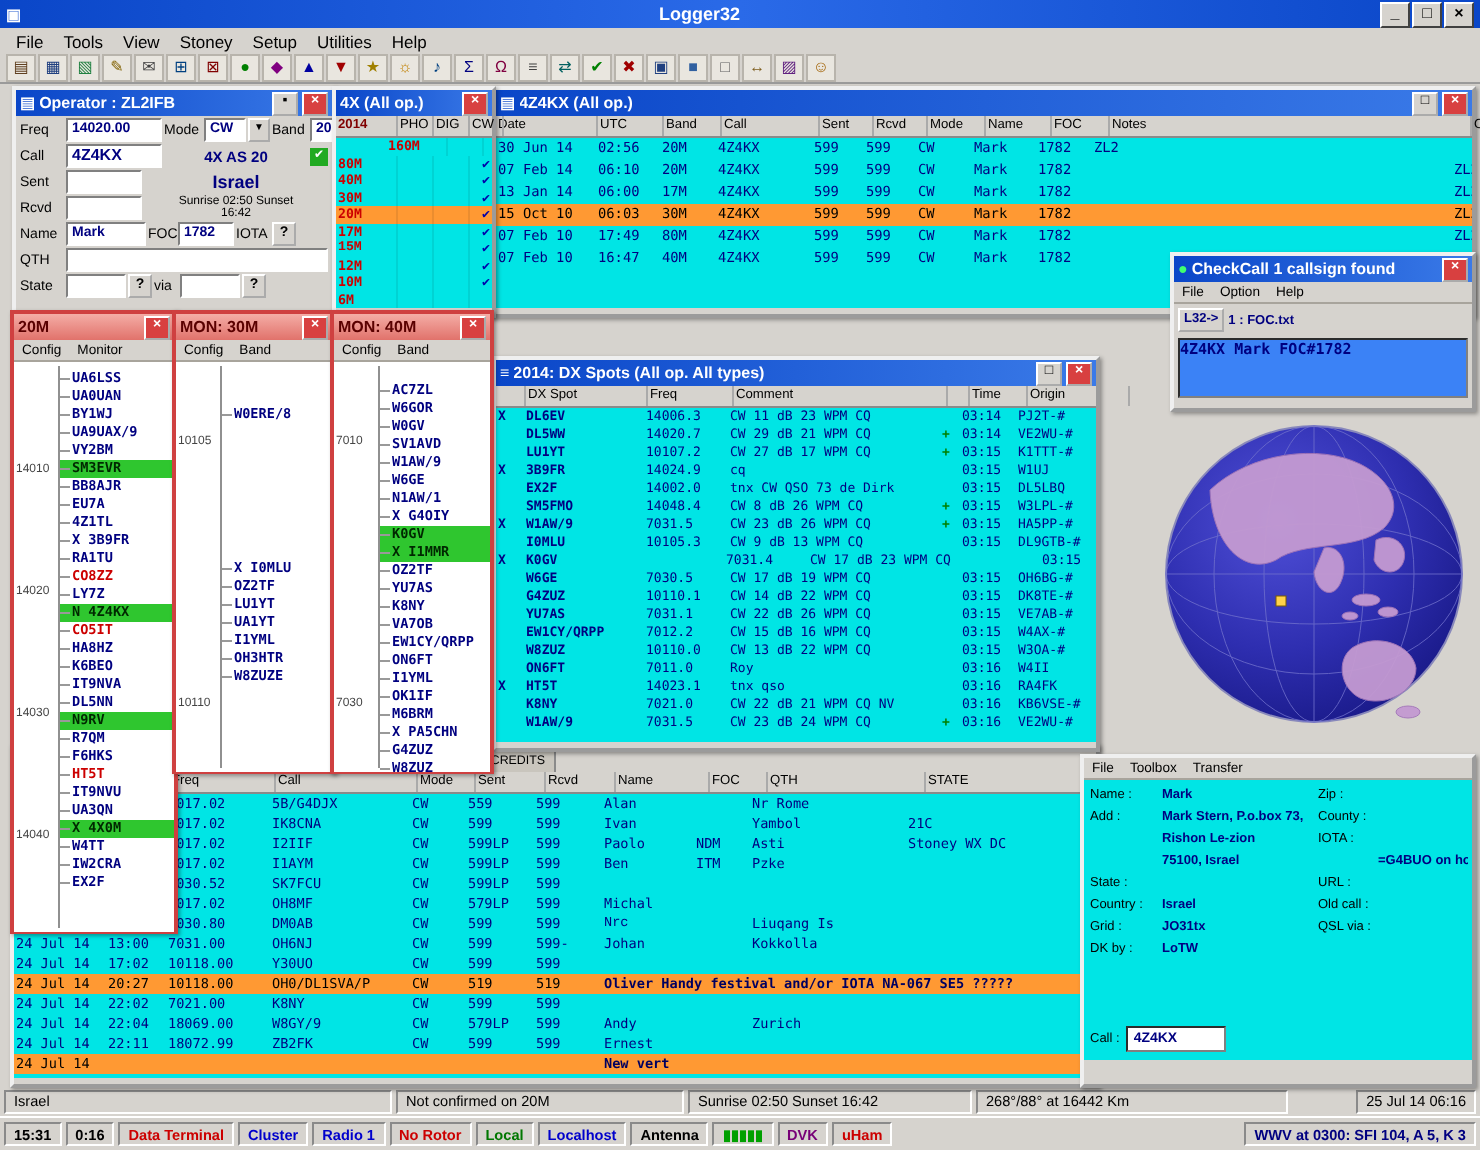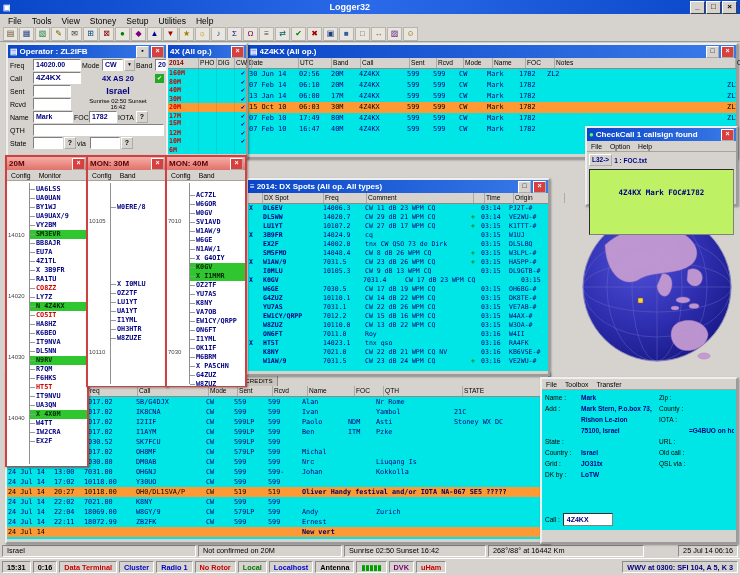--- a/index.html
+++ b/index.html
@@ -77,22 +77,22 @@
     text-align:center;font-weight:bold;color:#000;flex:none;}
   .dxcc{flex:1;text-align:center;font-weight:bold;color:#000080;font-size:7.5px;}
   .country{flex:1;text-align:center;font-weight:bold;color:#000080;font-size:9px;}
   .suninfo{flex:1;font-size:6px;line-height:6px;color:#000;text-align:center;}
   .okbox{width:9px;height:9px;background:#22aa22;color:#fff;font-size:6px;line-height:9px;text-align:center;flex:none;}
   
   .cc-tools{height:14px;display:flex;align-items:center;padding:1px 2px;gap:2px;}
   .cc-btn{background:#d6d3ce;border:1px outset #fff;font-size:6.5px;padding:0 2px;color:#000080;
     font-weight:bold;height:10px;line-height:10px;}
   .cc-file{font-size:6.5px;color:#000080;font-weight:bold;}
-  .cc-result{background:#bef264;border:1px inset #808080;margin:1px 2px 2px 2px;height:28px;
-    font:bold 7.5px "DejaVu Sans Mono",monospace;color:#000080;padding:18px;text-align:center;}
+  .cc-result{background:#3b82f6;border:1px inset #808080;margin:1px 2px 2px 2px;height:28px;
+    font:bold 7.5px "DejaVu Sans Mono",monospace;color:#000080;padding:0;}
   
   .hq-body{position:relative;height:calc(100% - 23px);}
   #hq-left{position:absolute;left:3px;top:2px;width:112px;}
   #hq-right{position:absolute;left:117px;top:2px;right:2px;}
   .hq-row{display:flex;height:11px;line-height:11px;overflow:hidden;}
   .hq-l{width:36px;flex:none;color:#000;font-size:6.5px;}
   #hq-right .hq-l{width:30px;}
   .hq-v{color:#000080;font-weight:bold;font-size:6.5px;white-space:nowrap;}
   .hq-call-row{position:absolute;left:3px;bottom:4px;display:flex;align-items:center;gap:3px;font-size:6.5px;color:#000;}
   .hq-call{background:#fff;border:1px inset #808080;padding:0 3px;font-weight:bold;color:#000080;
@@ -227,21 +227,21 @@
       <span class="tbtn red">×</span>
     </div>
     <div class="thead" id="worked-head" style="display:flex">
         <span class="wc yr" style="width: 28px;">2014</span>
         <span class="wc" style="width: 15px;">PHO</span>
         <span class="wc" style="width: 15px;">DIG</span>
         <span class="wc" style="width: 14px;">CW</span>
       </div>
     <div class="tbody cyan" id="worked-body" style="height:85px">
         <div class="wrow">
-          <span class="wc band" style="width: 28px;">160M</span>
+          <span class="wc band" style="width: 28px; margin-left: 25px;">160M</span>
           <span class="wc mark" style="width: 15px;"></span>
           <span class="wc mark" style="width: 15px;"></span>
           <span class="wc mark" style="width: 14px;">✔</span>
         </div>
         <div class="wrow">
           <span class="wc band" style="width: 28px;">80M</span>
           <span class="wc mark" style="width: 15px;"></span>
           <span class="wc mark" style="width: 15px;"></span>
           <span class="wc mark" style="width: 14px;">✔</span>
         </div>

